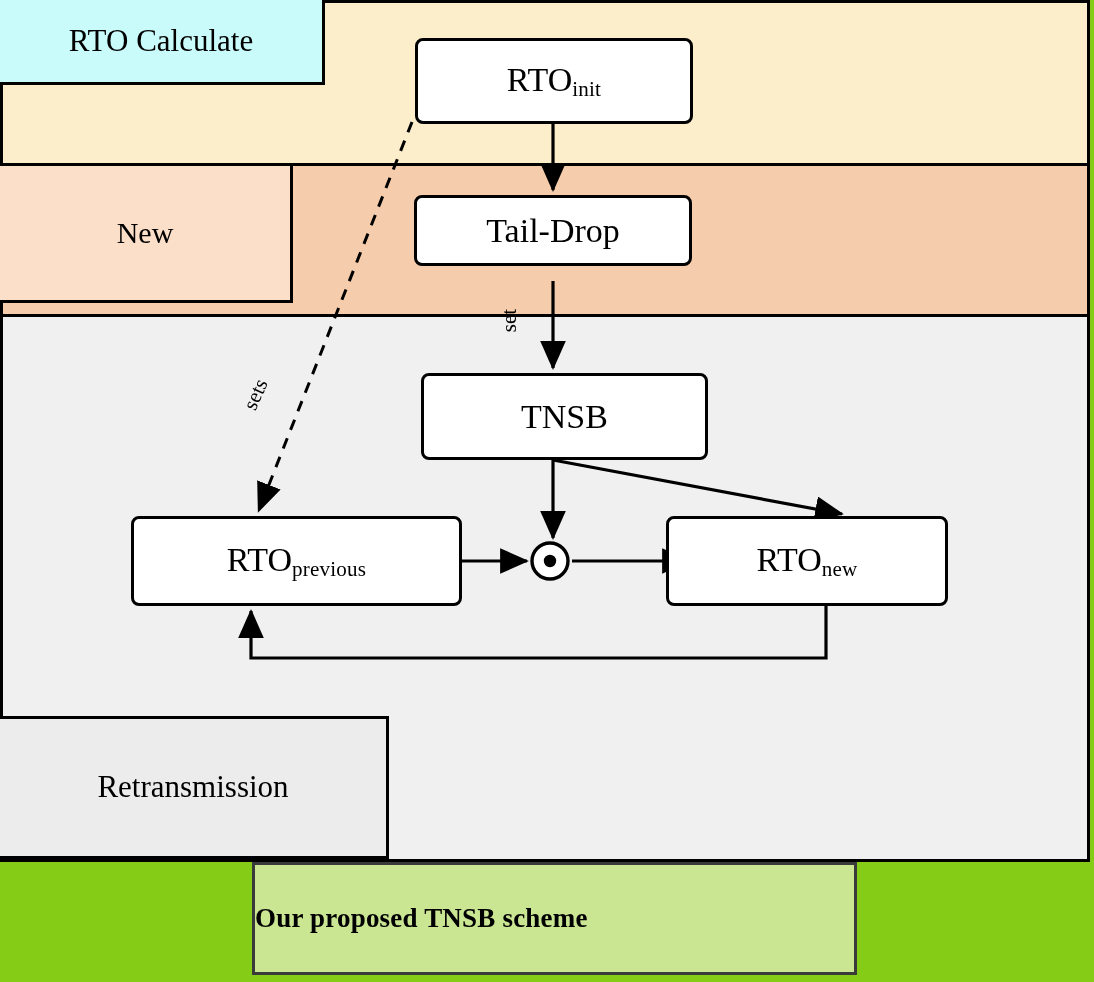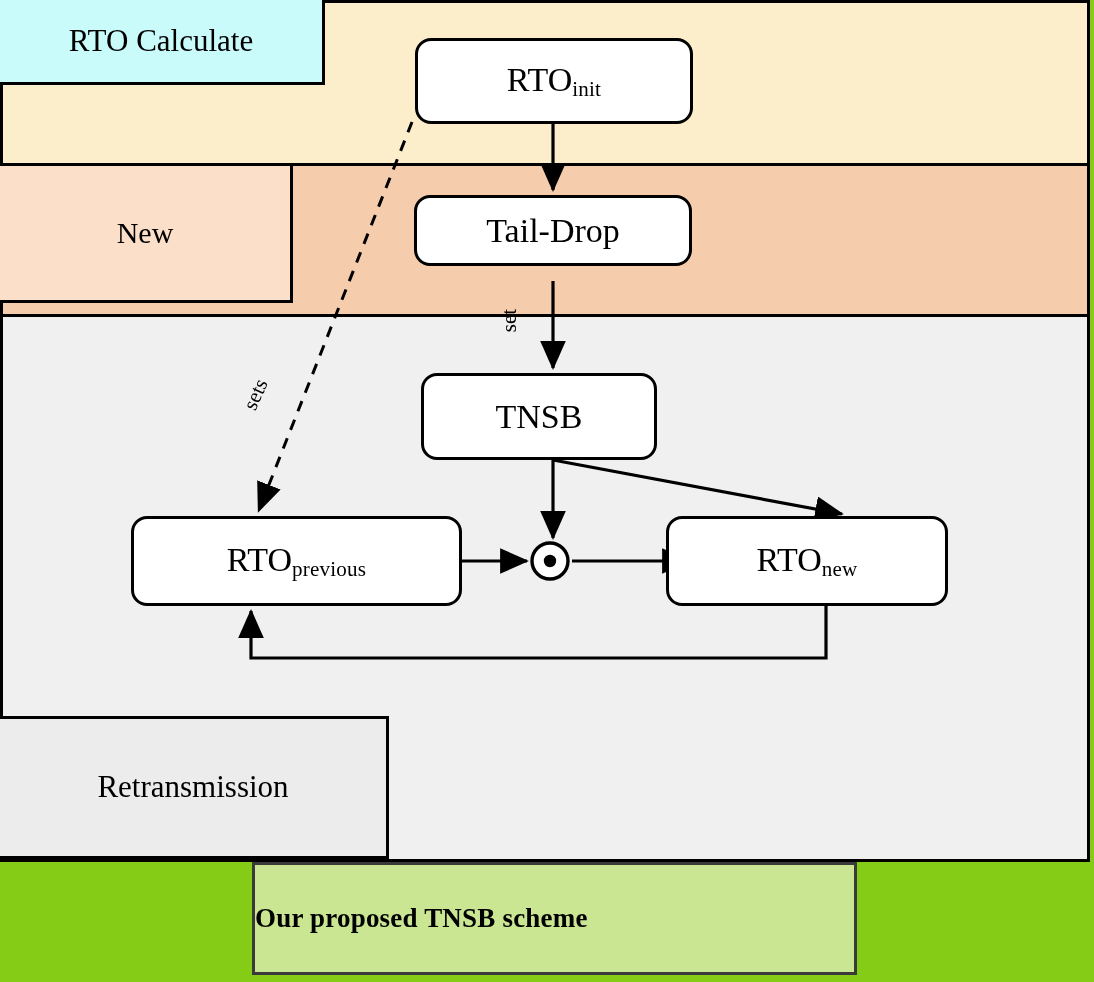--- a/index.html
+++ b/index.html
@@ -75,36 +75,36 @@
     font-weight: bold;
     font-size: 27px;
     color: #000000;
     letter-spacing: 0.2px;
   }
   .node {
     position: absolute;
     box-sizing: border-box;
     background: #ffffff;
     border: 3px solid #000000;
-    border-radius: 16px;
+    border-radius: 8px;
     display: flex;
     align-items: center;
     justify-content: center;
     font-size: 34px;
     color: #000000;
     z-index: 5;
   }
   .node .sub {
     font-size: 0.62em;
     vertical-align: -0.22em;
     letter-spacing: 0.2px;
   }
   .n-rto-init  { left: 415px; top: 38px;  width: 278px; height: 86px; }
   .n-tail-drop { left: 414px; top: 195px; width: 278px; height: 71px; }
-  .n-tnsb      { left: 421px; top: 373px; width: 236px; height: 87px; text-align: right; }
+  .n-tnsb      { left: 421px; top: 373px; width: 287px; height: 87px; text-align: right; }
   .n-rto-prev  { left: 131px; top: 516px; width: 331px; height: 90px; }
   .n-rto-new   { left: 666px; top: 516px; width: 282px; height: 90px; }
 
   .svg-layer {
     position: absolute;
     left: 0; top: 0;
     width: 1094px;
     height: 982px;
     z-index: 4;
     pointer-events: none;

